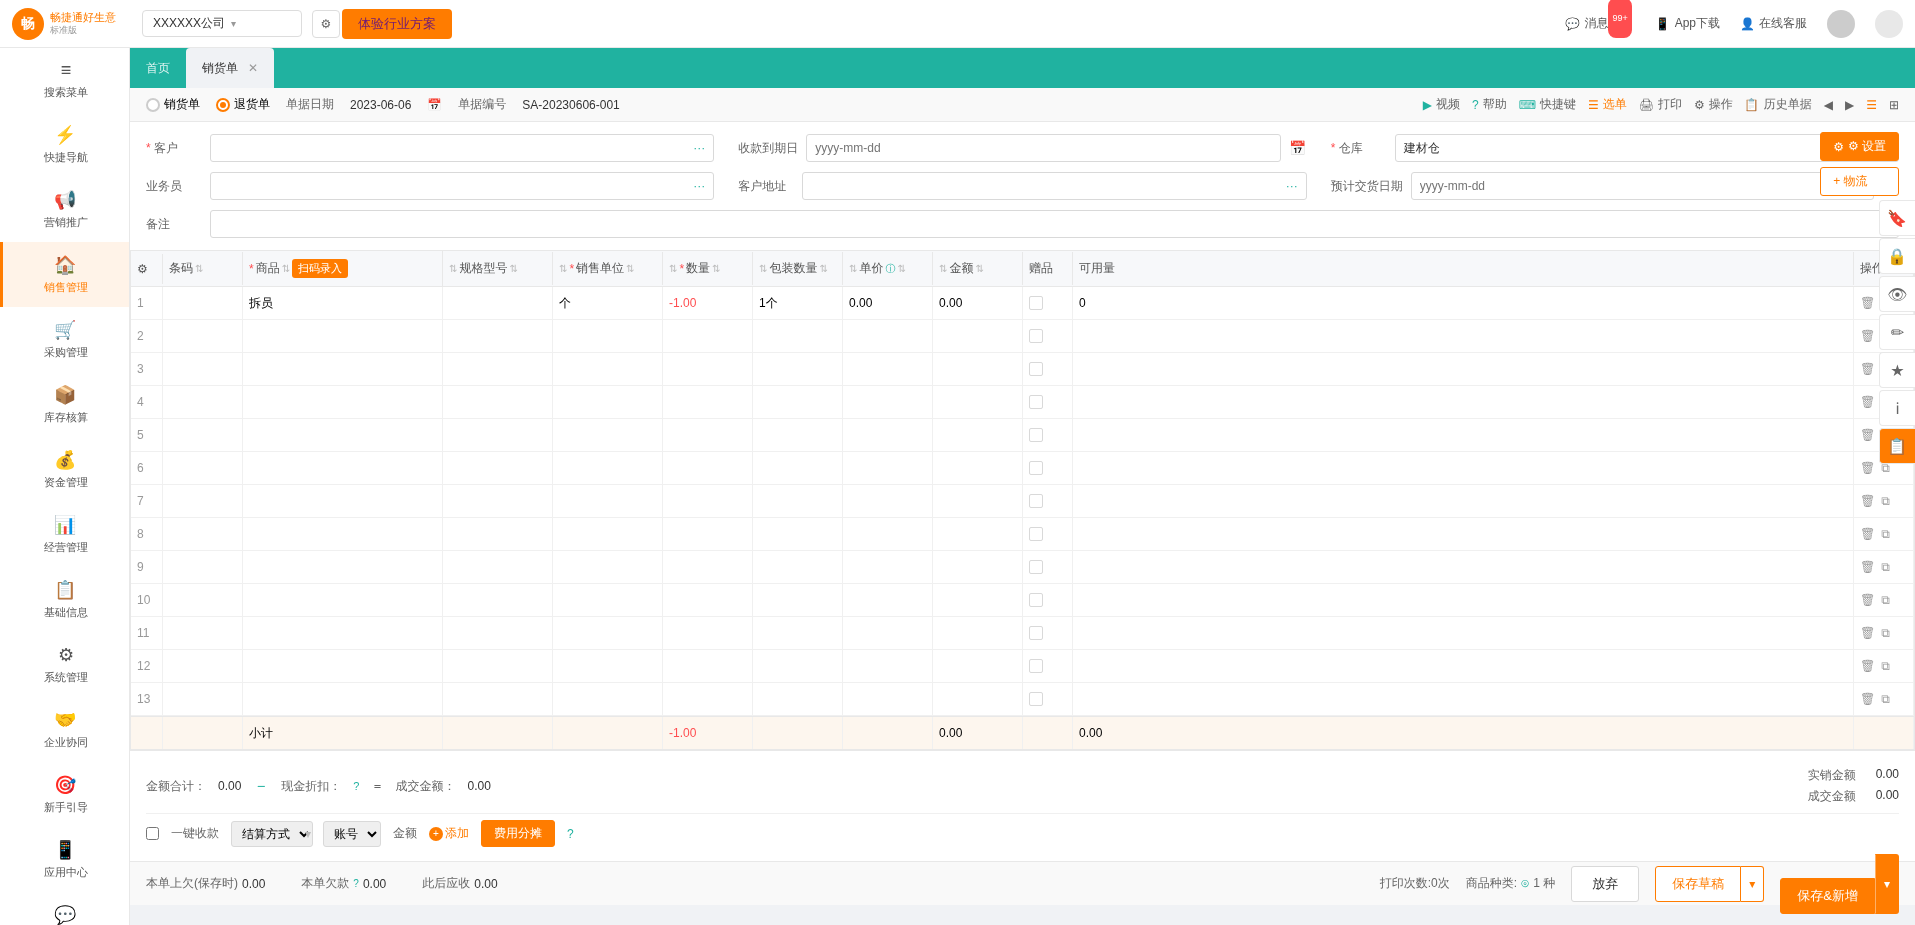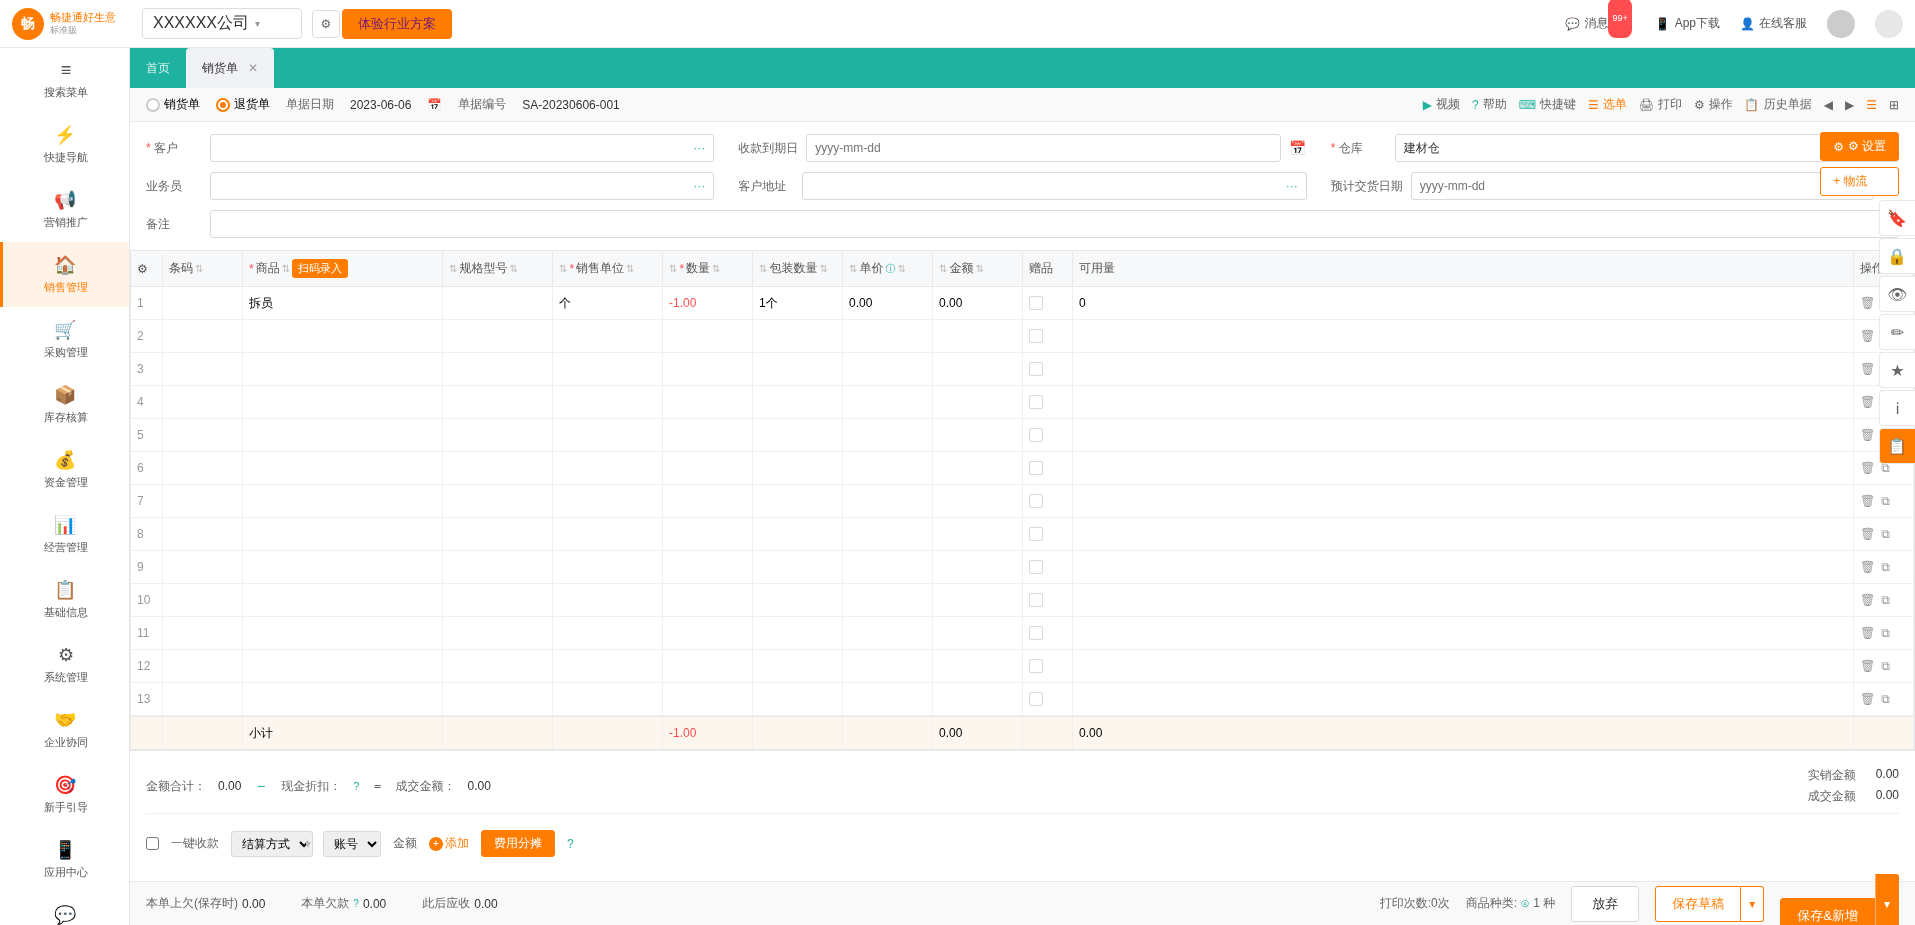--- a/index.html
+++ b/index.html
@@ -30,21 +30,21 @@
       color: #fff; font-size: 14px; font-weight: bold;
     }
     .logo-text { font-size: 11px; color: #ff7c00; line-height: 1.3; }
     .logo-badge { font-size: 9px; color: #999; }
 
     .company-selector {
       display: flex; align-items: center; gap: 6px;
       padding: 4px 10px; border: 1px solid #ddd; border-radius: 4px;
       cursor: pointer; min-width: 160px; background: #fff;
     }
-    .company-name { color: #333; font-size: 16px; }
+    .company-name { color: #333; font-size: 12px; }
     .chevron-down { color: #999; font-size: 10px; }
 
     .settings-btn {
       margin-left: 10px;
       width: 28px; height: 28px;
       display: flex; align-items: center; justify-content: center;
       cursor: pointer; color: #666;
       border: 1px solid #ddd; border-radius: 4px;
     }
 
@@ -323,21 +323,21 @@
     }
     .amount-row {
       display: flex; align-items: center; gap: 12px;
       padding: 6px 0;
     }
     .amount-label { color: #666; }
     .amount-value { color: #333; font-weight: 500; }
     .minus-btn { color: #20b2a0; font-size: 16px; cursor: pointer; }
     .payment-row {
       display: flex; align-items: center; gap: 12px;
-      padding: 16px 0;
+      padding: 6px 0;
       border-top: 1px solid #f0f0f0;
     }
     .pay-checkbox { cursor: pointer; }
     .pay-select {
       height: 26px; padding: 0 6px;
       border: 1px solid #d9d9d9; border-radius: 3px;
       font-size: 12px;
     }
     .add-btn-orange {
       color: #ff7c00; cursor: pointer;

